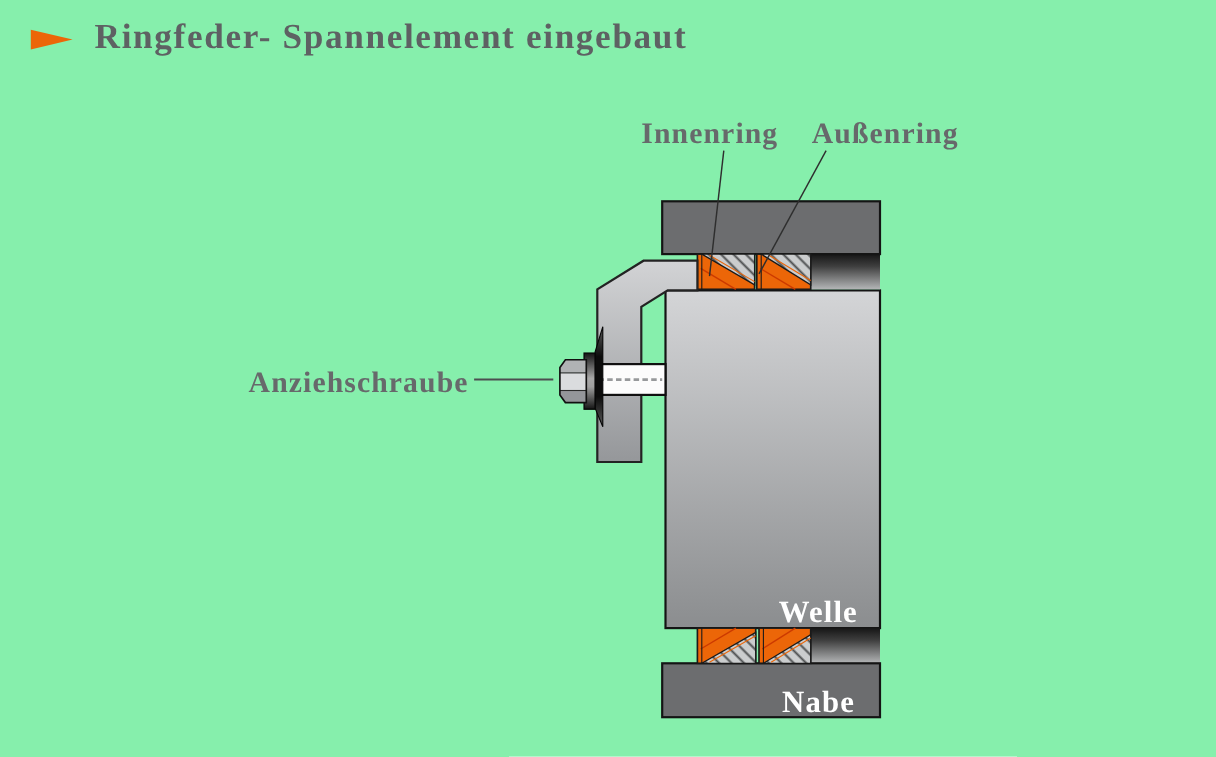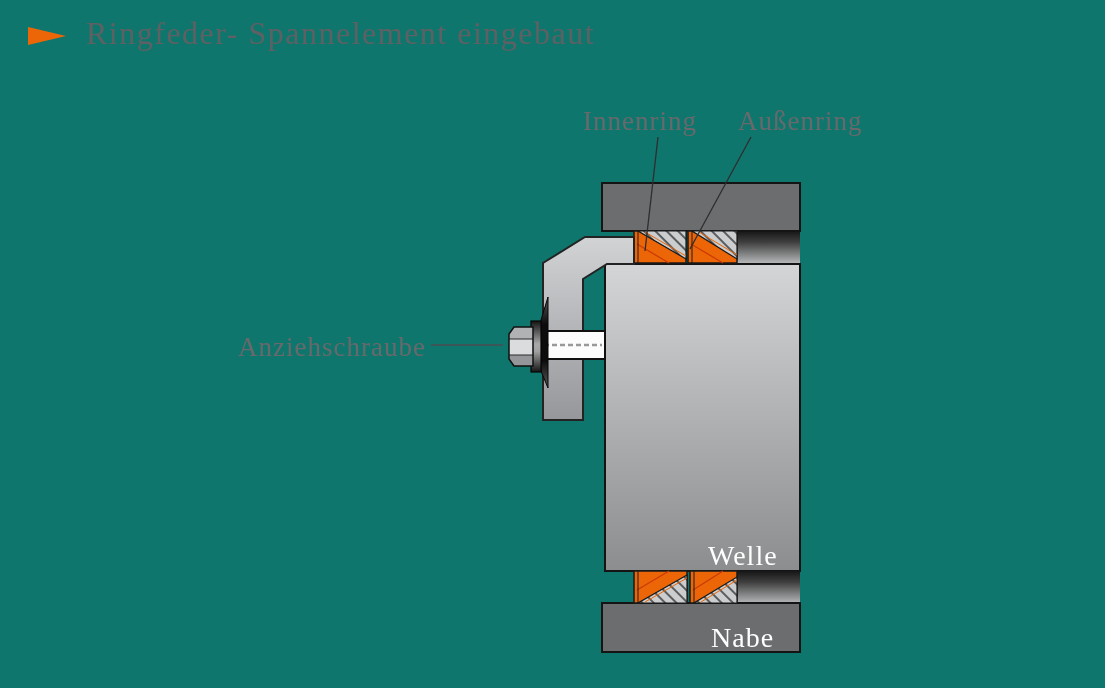--- a/index.html
+++ b/index.html
@@ -1,17 +1,17 @@
 <!DOCTYPE html>
 <html><head>
 <meta charset="utf-8">
 <style>
   html,body{margin:0;padding:0;background:#ffffff;}
-  .stage{position:relative;width:1105px;height:688px;background:#0f766e;overflow:hidden;
-         font-family:"Liberation Serif",serif;}
+  .stage{position:relative;width:1105px;height:688px;background:#86efac;overflow:hidden;
+         font-family:"Liberation Serif",serif;font-weight:bold;}
   svg{display:block;}
   .title{font-family:"Liberation Serif",serif;font-size:32px;letter-spacing:1.5px;fill:#5e6163;}
   .lbl{font-family:"Liberation Serif",serif;font-size:27px;letter-spacing:1px;fill:#67696b;}
   .part{font-family:"Liberation Serif",serif;font-size:28px;letter-spacing:1px;fill:#ffffff;}
 </style>
 </head>
 <body>
 
 <div class="stage">
 <svg width="1105" height="688" viewBox="0 0 1105 688">

